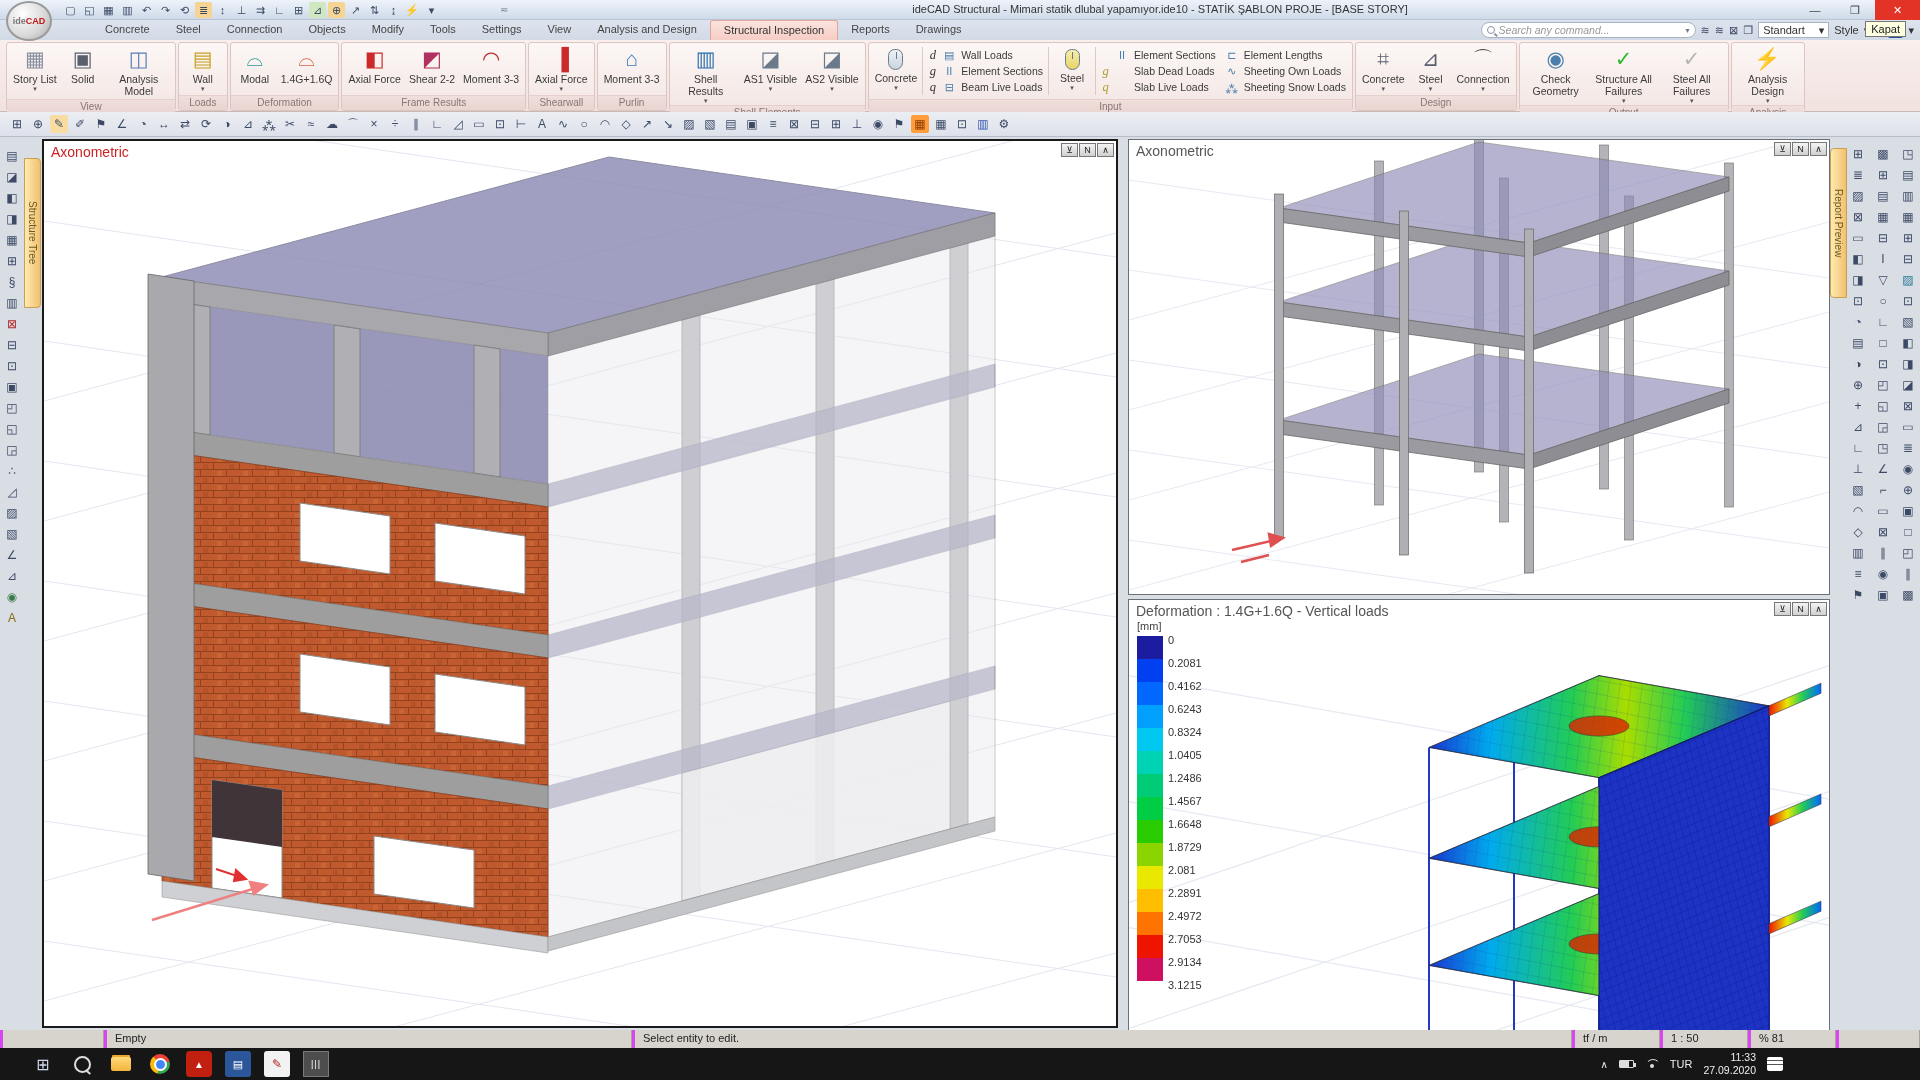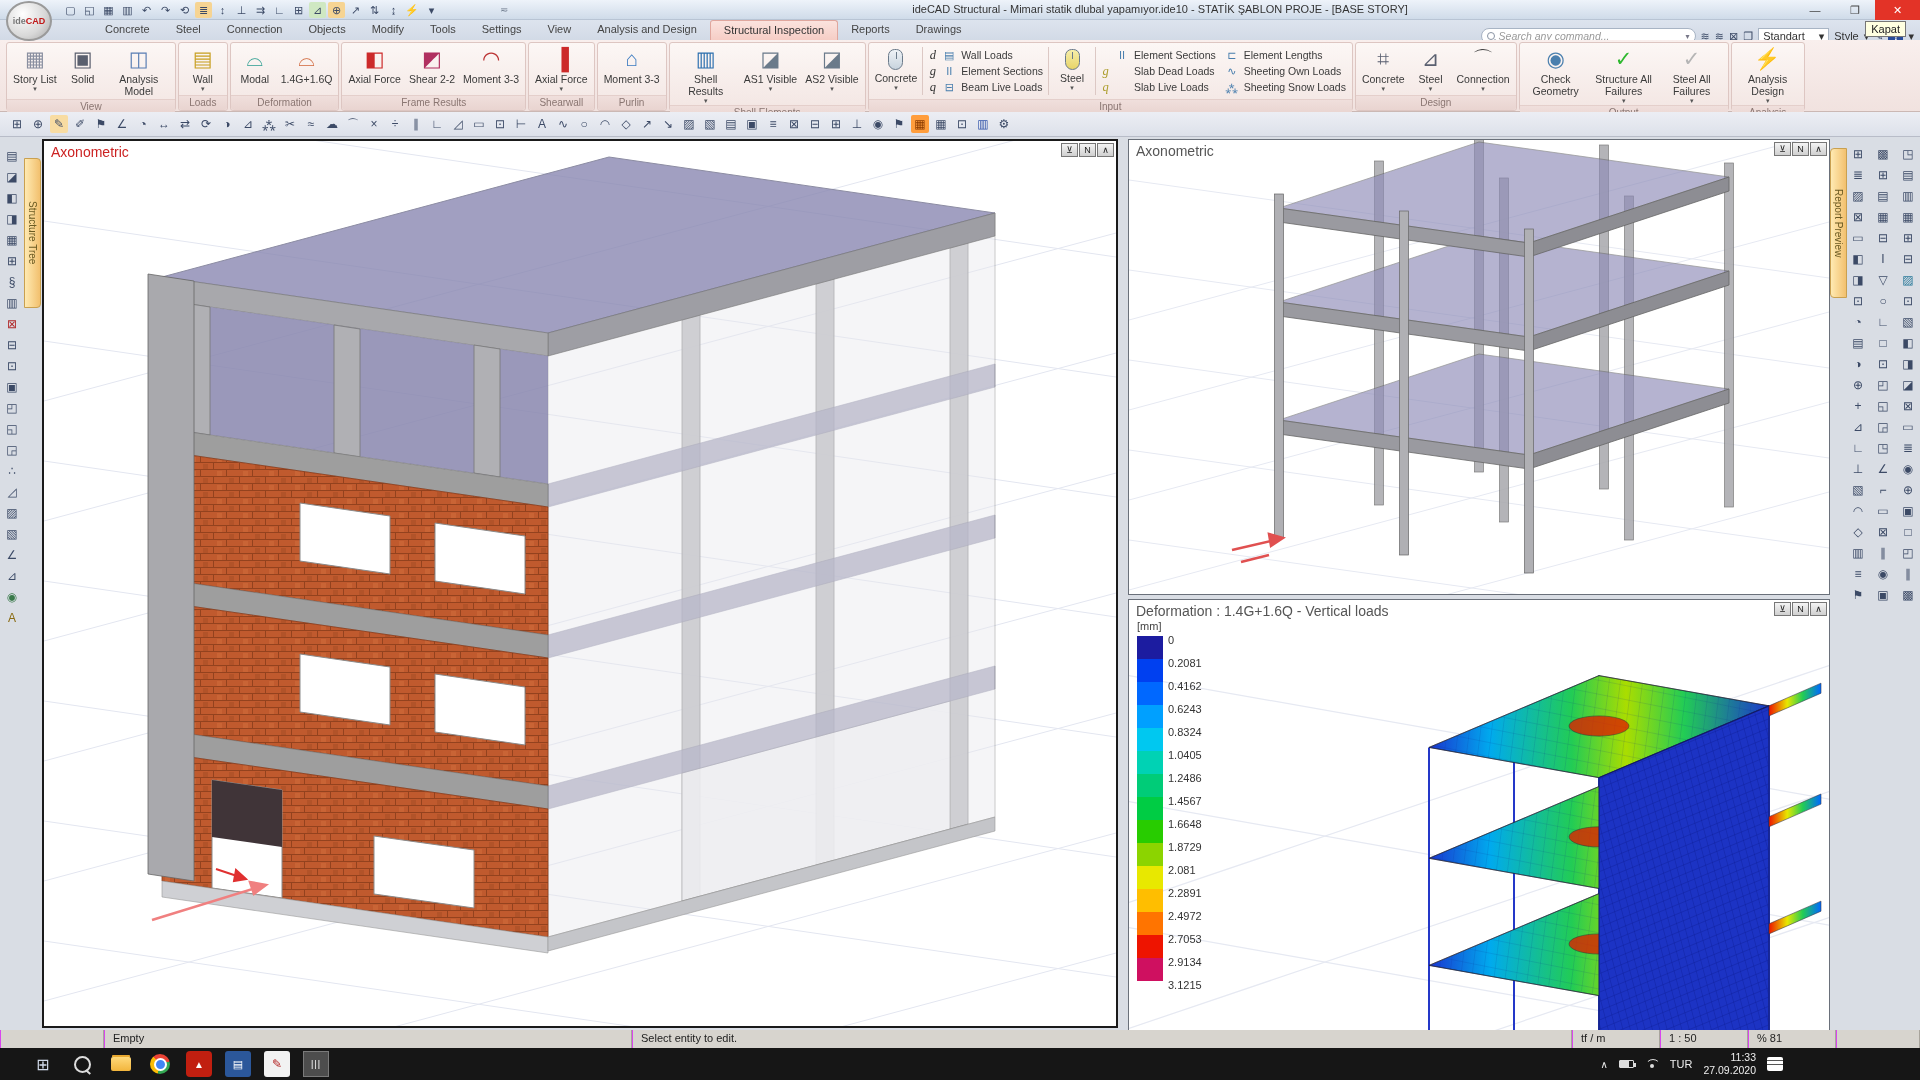--- a/index.html
+++ b/index.html
@@ -25,21 +25,21 @@
   .winbtn.close { width:45px; background:#e33327; color:#fff; }
   .tooltip { position:absolute; right:14px; top:21px; background:#ffffe1; border:1px solid #767676;
     padding:1px 5px; font-size:11px; color:#222; z-index:70; }
 
   
   .tabrow { position:absolute; left:0; top:20px; width:1920px; height:20px; background:linear-gradient(#dde4ee,#d2dae6); }
   .tabs { position:absolute; left:92px; top:0; display:flex; height:20px; }
   .tab { padding:3px 13px 0 13px; font-size:11px; color:#444; height:20px; white-space:nowrap; }
   .tab.active { background:linear-gradient(#fbe3de,#f6cdc5); border:1px solid #e0a79e; border-bottom:none;
     border-radius:3px 3px 0 0; color:#333; }
-  .tab-right { position:absolute; right:6px; top:7px; display:flex; align-items:center; gap:5px; height:18px; }
+  .tab-right { position:absolute; right:6px; top:1px; display:flex; align-items:center; gap:5px; height:18px; }
   .searchbox { width:215px; height:16px; background:#fff; border:1px solid #a8b4c4; border-radius:8px;
     display:flex; align-items:center; padding:0 5px; color:#999; }
   .searchbox .mag { width:8px; height:8px; border:1.5px solid #8a94a4; border-radius:50%; position:relative; margin-right:4px; }
   .searchbox .mag::after { content:""; position:absolute; left:6px; top:7px; width:4px; height:1.5px; background:#8a94a4; transform:rotate(40deg); }
   .searchbox .ph { font-style:italic; font-size:10.5px; flex:1; }
   .searchbox .da { color:#778; font-size:8px; }
   .mini-ic { font-size:11px; color:#3c4a66; }
   .combo { height:16px; background:#fff; border:1px solid #a8b4c4; display:flex; align-items:center; padding:0 4px; gap:14px; font-size:11px; color:#333; }
   .style-lbl { font-size:11px; color:#333; }
   .help-ic { width:15px; height:15px; background:#2a4d9b; color:#fff; font-weight:bold; text-align:center; line-height:15px; border-radius:2px; font-size:10px; }
@@ -102,21 +102,21 @@
   .legend-unit { font-size:11px; color:#444; margin-bottom:4px; }
   .legend-body { display:flex; }
   .legend-cells { display:flex; flex-direction:column; width:26px; }
   .legend-cells span { height:23px; }
   .legend-labels { display:flex; flex-direction:column; margin-left:5px; transform:translateY(-7px); }
   .legend-labels span { height:23px; line-height:23px; font-size:11px; color:#333; }
 
   
   .statusbar { position:absolute; left:0; top:1030px; width:1920px; height:18px; background:#d7d4ce;
     display:flex; font-size:11px; color:#222; }
-  .seg { border-right:1px solid #a8a49c; border-left:1px solid #d946ef; padding:2px 8px 0 8px; white-space:nowrap; }
+  .seg { border-right:1px solid #a8a49c; border-left:3px solid #d946ef; padding:2px 8px 0 8px; white-space:nowrap; }
   .seg.s1 { width:104px; } .seg.s2 { width:528px; } .seg.s3 { flex:1; }
   .seg.s4 { width:88px; } .seg.s5 { width:88px; } .seg.s6 { width:88px; } .seg.s7 { width:84px; }
 
   
   .taskbar { position:absolute; left:0; top:1048px; width:1920px; height:32px; background:#161616; }
   .tb-icons { position:absolute; left:30px; top:0; height:32px; display:flex; align-items:center; gap:13px; }
   .tbi { width:26px; height:26px; display:flex; align-items:center; justify-content:center; color:#eee; font-size:13px; position:relative; }
   .k-start { color:#cfd8e8; font-size:16px; }
   .k-search { }
   .k-search::before { content:""; width:13px; height:13px; border:2px solid #ddd; border-radius:50%; display:block; }

